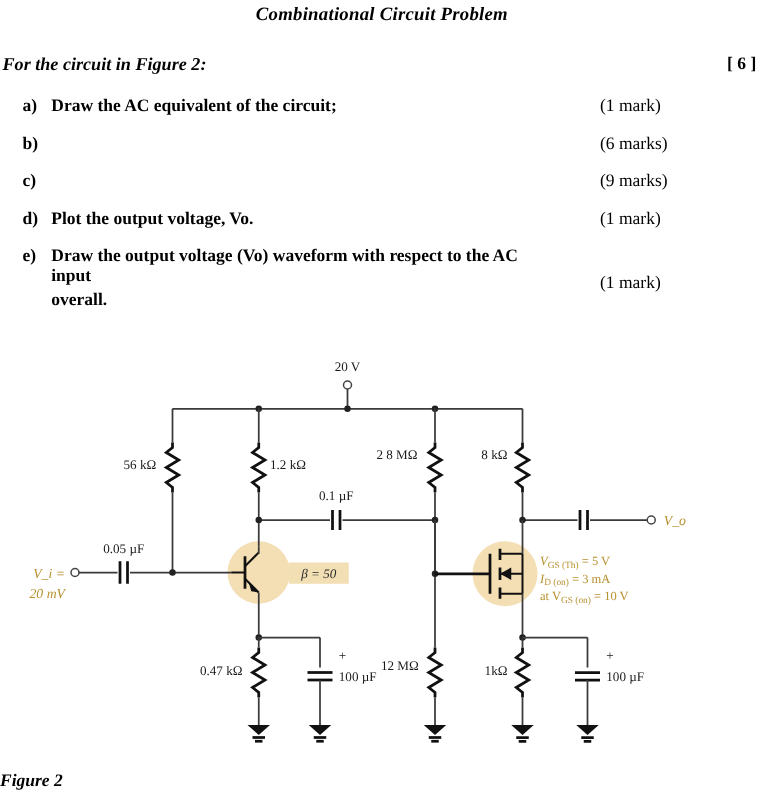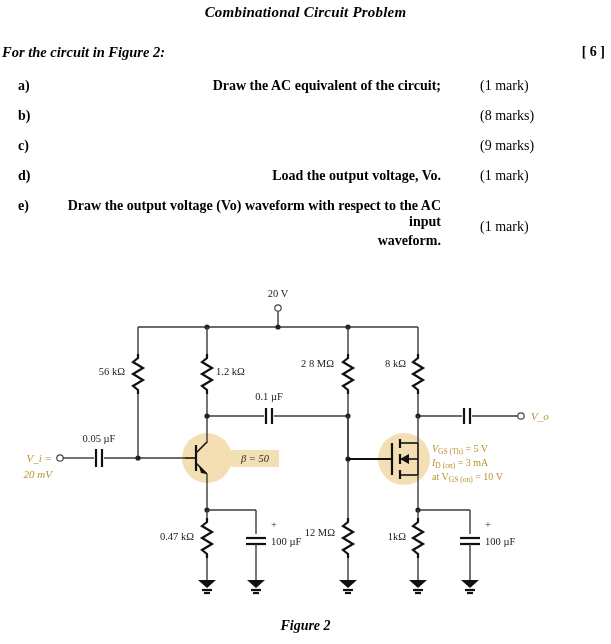--- a/index.html
+++ b/index.html
@@ -64,41 +64,40 @@
     left: 18px;
     font-weight: bold;
     font-size: 14px;
   }
   .qtext {
     position: absolute;
     left: 41px;
     font-weight: bold;
     font-size: 14px;
     width: 400px;
-    text-align: right;
   }
   .qtext .second {
     display: block;
     margin-top: 3px;
   }
   .qmark {
     position: absolute;
     left: 480px;
     font-weight: normal;
     font-size: 14px;
   }
   .qmark.low {
     top: 21px;
   }
   .figcap {
     position: absolute;
     left: 0;
     top: 618px;
     width: 611px;
-    text-align: center;
+    text-align: left;
     font-weight: bold;
     font-style: italic;
     font-size: 14px;
   }
   #circuit {
     position: absolute;
     left: 0;
     top: 282px;
   }
   .ctext {
@@ -165,36 +164,36 @@
   <div class="total-marks">[ 6 ]</div>
 
   <div class="qlist">
     <div class="qrow">
       <span class="qlabel">a)</span>
       <span class="qtext">Draw the AC equivalent of the circuit;</span>
       <span class="qmark">(1 mark)</span>
     </div>
     <div class="qrow">
       <span class="qlabel">b)</span>
-      <span class="qmark">(8 marks)</span>
+      <span class="qmark">(6 marks)</span>
     </div>
     <div class="qrow">
       <span class="qlabel">c)</span>
       <span class="qmark">(9 marks)</span>
     </div>
     <div class="qrow">
       <span class="qlabel">d)</span>
-      <span class="qtext">Load the output voltage, Vo.</span>
+      <span class="qtext">Plot the output voltage, Vo.</span>
       <span class="qmark">(1 mark)</span>
     </div>
     <div class="qrow two-line">
       <span class="qlabel">e)</span>
       <span class="qtext">
         <span>Draw the output voltage (Vo) waveform with respect to the AC input</span>
-        <span class="second">waveform.</span>
+        <span class="second">overall.</span>
       </span>
       <span class="qmark low">(1 mark)</span>
     </div>
   </div>
 
   <svg id="circuit" width="611" height="330" viewBox="0 0 611 330">
 
     <circle class="hl" cx="207" cy="176" r="25"></circle>
     <circle class="hl" cx="404" cy="177" r="26"></circle>
 

